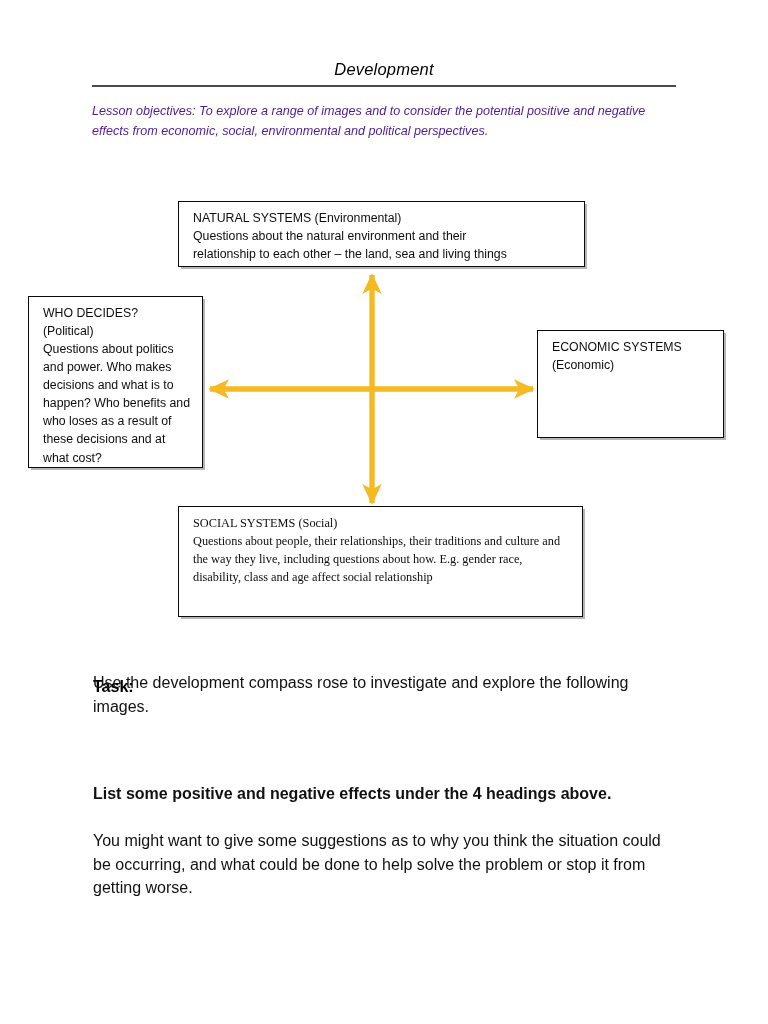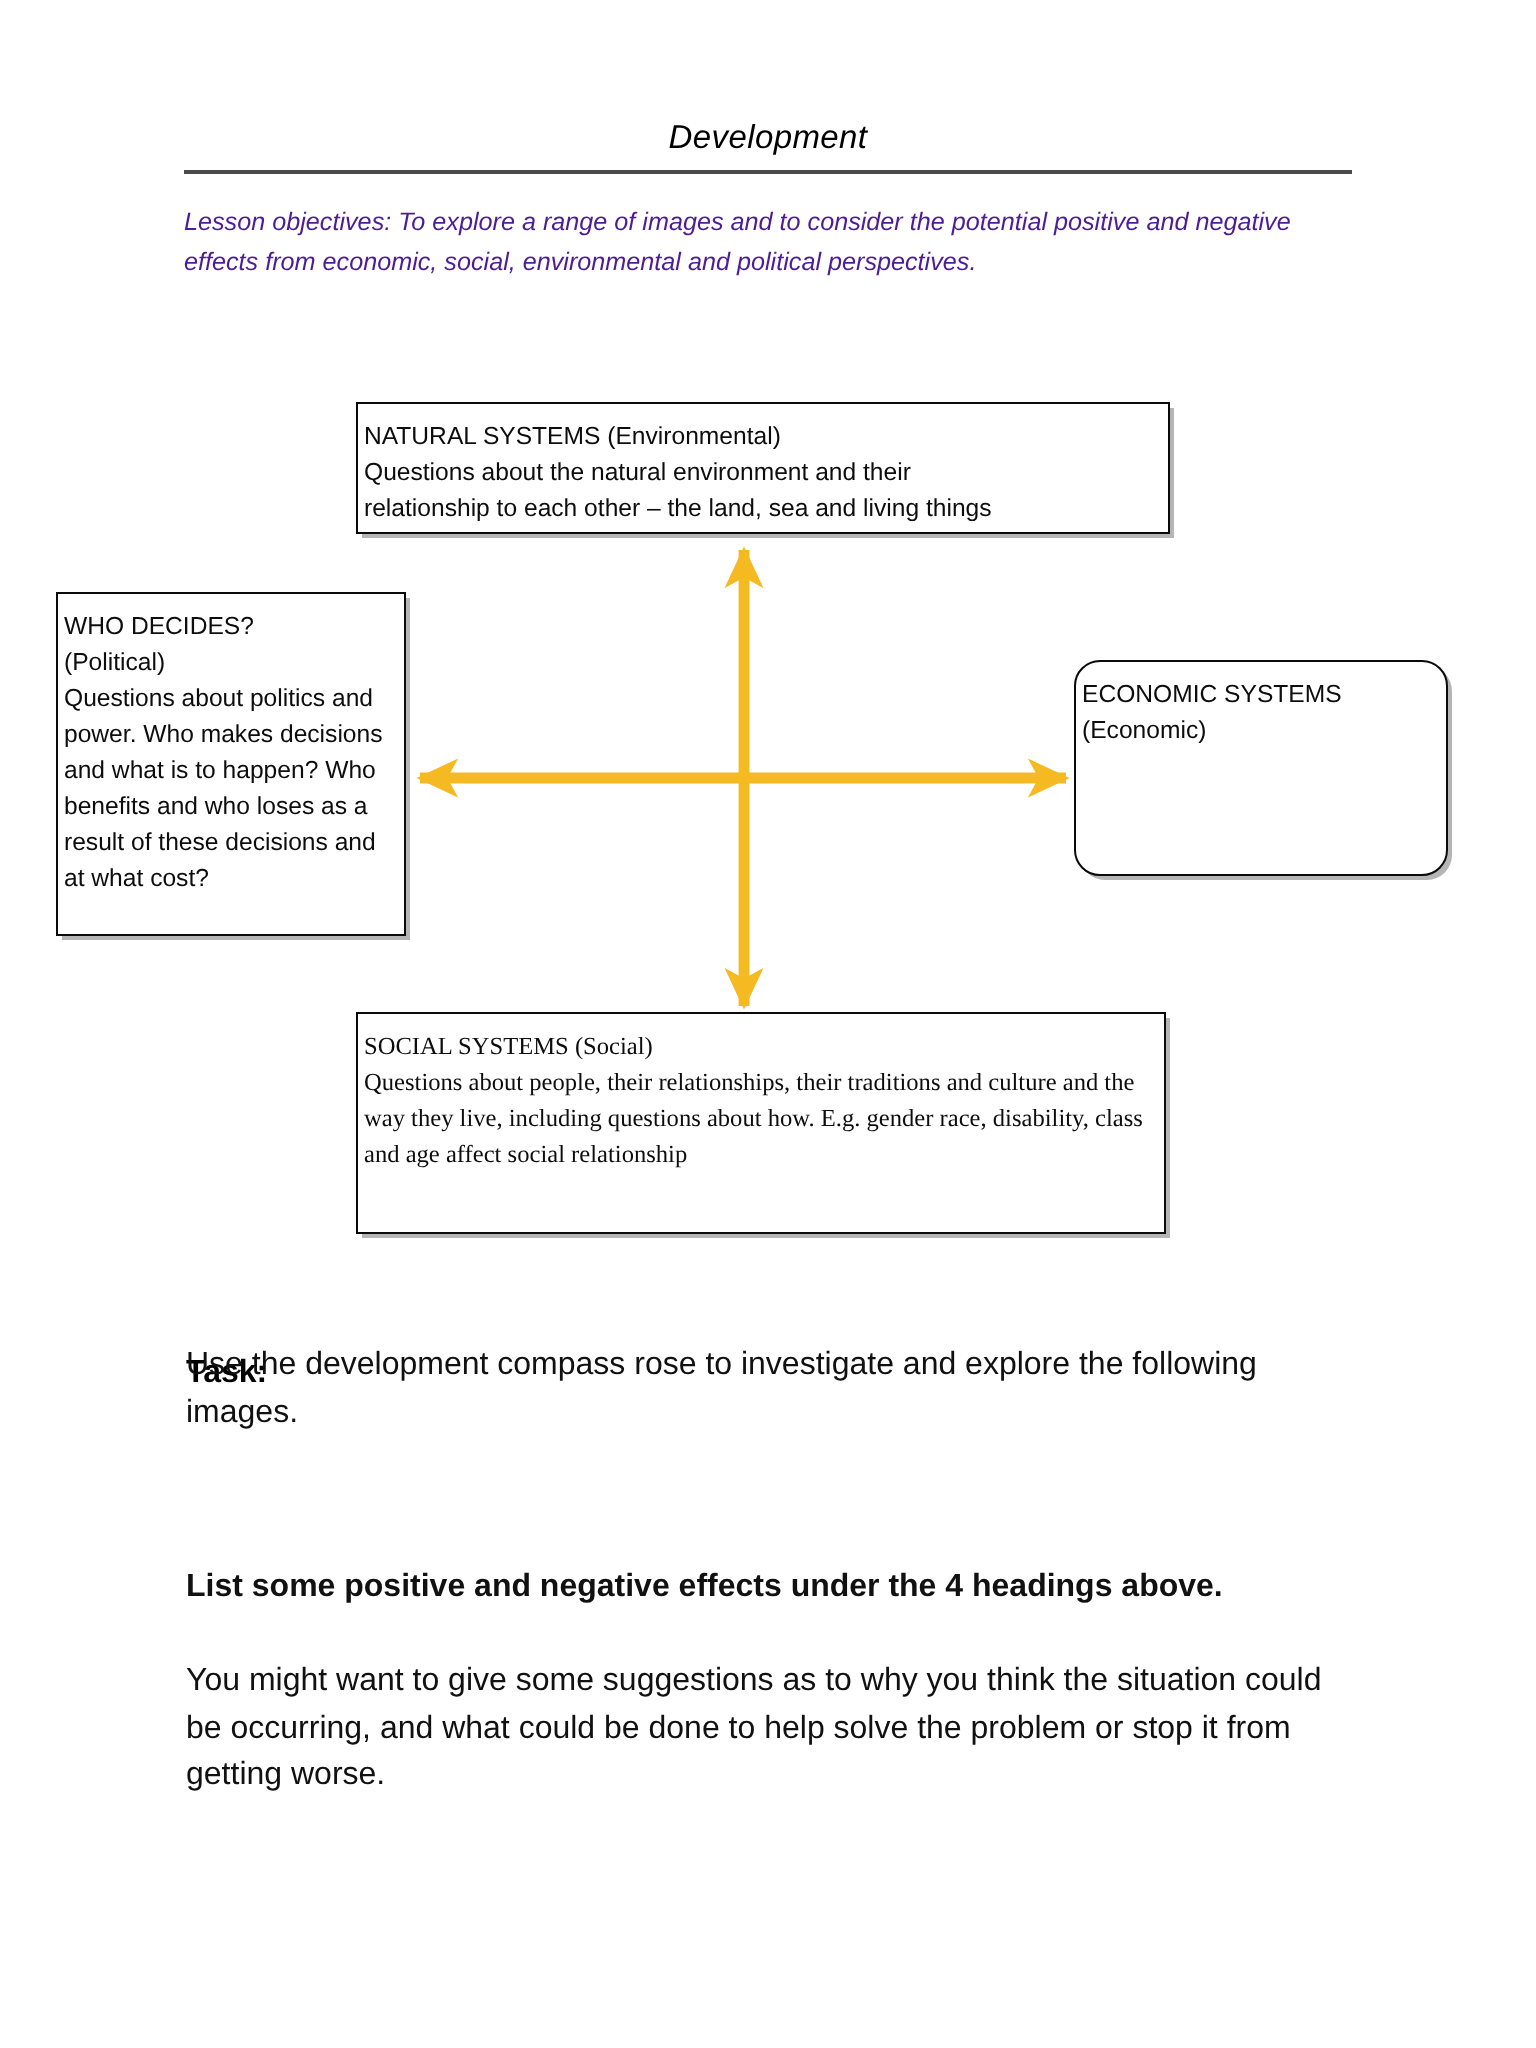--- a/index.html
+++ b/index.html
@@ -61,39 +61,39 @@
   }
 
   .rose-box {
     position: absolute;
     border: 1.3px solid #0a0a0a;
     background: #ffffff;
     box-shadow: 2.5px 2.5px 0 -0.5px rgba(120,120,120,0.55);
     font-size: 12.3px;
     line-height: 1.47;
     color: #0d0d0d;
-    padding: 7px 10px 7px 3px;
+    padding: 7px 10px 7px 14px;
   }
 
   .rose-box .heading { white-space: pre-line; }
   .rose-box .body    { white-space: pre-line; }
 
   #box-natural {
     left: 178px;  top: 201px;
     width: 407px; height: 66px;
   }
 
   #box-political {
     left: 28px;   top: 296px;
     width: 175px; height: 172px;
   }
 
   #box-economic {
     left: 537px;  top: 330px;
-    width: 187px; height: 108px; border-radius: 13px;
+    width: 187px; height: 108px;
   }
 
   #box-social {
     left: 178px;  top: 506px;
     width: 405px; height: 111px; font-family: Liberation Serif, serif;
   }
 
   
   .arrow-svg {
     position: absolute;

